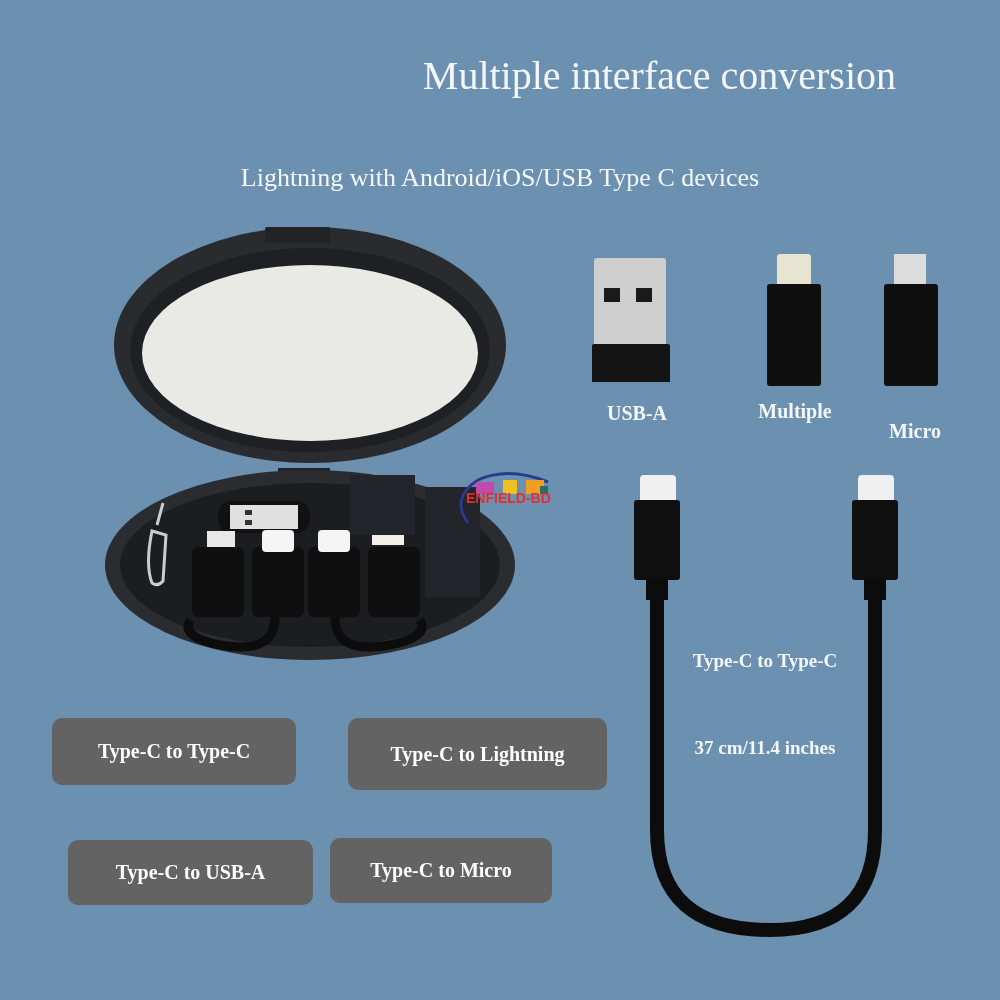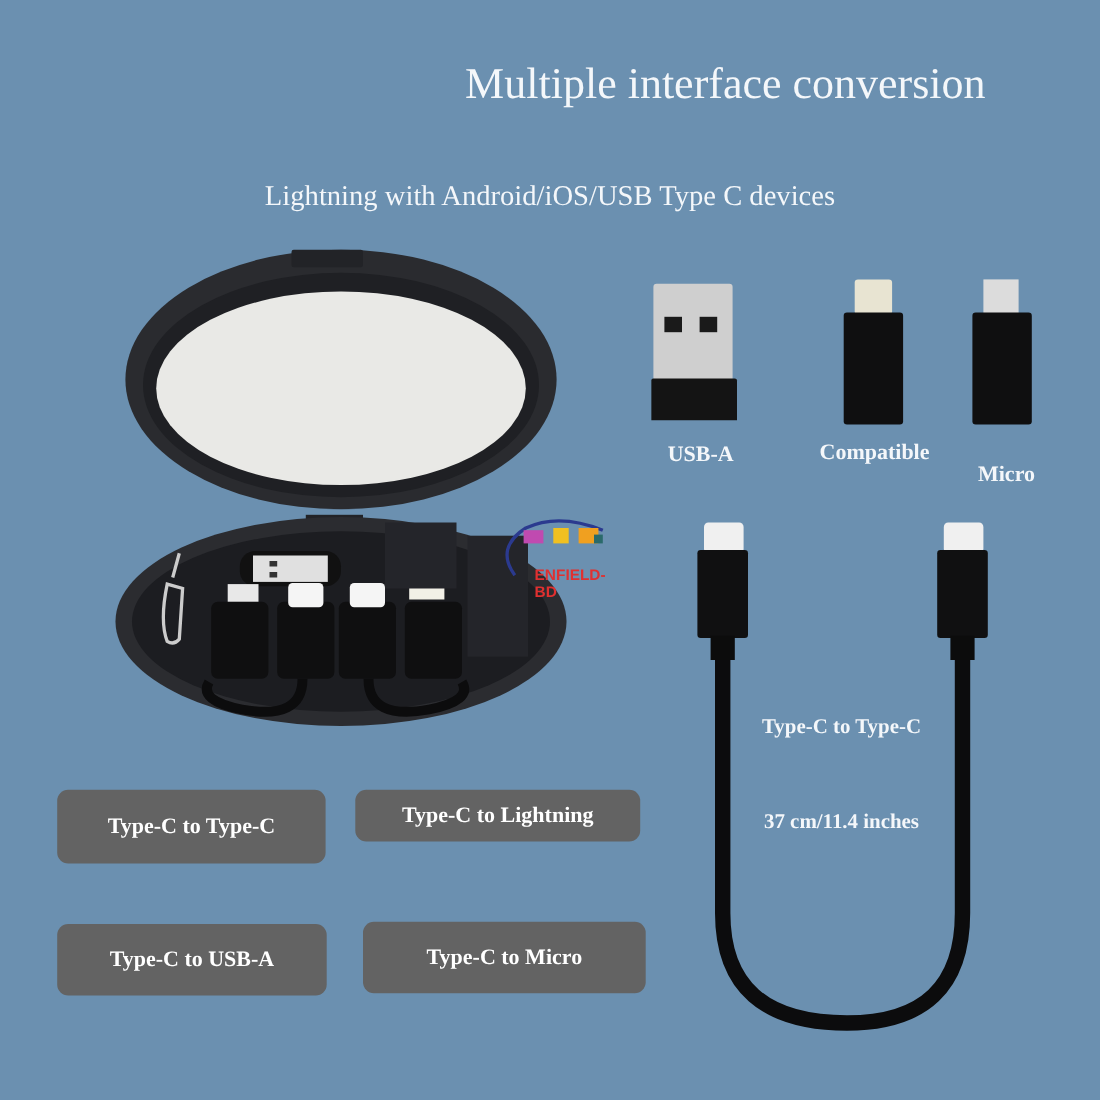--- a/index.html
+++ b/index.html
@@ -82,51 +82,51 @@
 </svg>
 
 <div class="abs" style="left:448px;top:468px;width:110px;height:60px;">
   <svg width="110" height="60" class="abs" style="left:0;top:0;">
     <path d="M20 55 Q2 30 30 12 Q60 -2 100 14" stroke="#2b3a8f" stroke-width="3" fill="none"></path>
     <rect x="28" y="14" width="18" height="12" fill="#c04ab0"></rect>
     <rect x="55" y="12" width="14" height="14" fill="#f0c020"></rect>
     <rect x="78" y="12" width="18" height="14" fill="#f0a020"></rect>
     <rect x="92" y="18" width="8" height="8" fill="#2a6a6a"></rect>
   </svg>
-  <span class="abs watermark-text" style="left:18px;top:46px;margin-left:20px;">ENFIELD-BD</span>
+  <span class="abs watermark-text" style="left:18px;top:22px;">ENFIELD-BD</span>
 </div>
 
 <svg class="abs" style="left:592px;top:252px;" width="80" height="130">
   <rect x="2" y="6" width="72" height="90" rx="3" fill="#cfcfcf"></rect>
   <rect x="12" y="36" width="16" height="14" fill="#1a1a1a"></rect>
     <rect x="44" y="36" width="16" height="14" fill="#1a1a1a"></rect>
   <rect x="0" y="92" width="78" height="48" rx="2" fill="#141414"></rect>
 </svg>
 <div class="abs label" style="left:582px;top:402px;width:110px;">USB-A</div>
 
 <svg class="abs" style="left:765px;top:252px;" width="60" height="135">
   <rect x="12" y="2" width="34" height="32" rx="3" fill="#e8e4d2"></rect>
   <rect x="2" y="32" width="54" height="102" rx="3" fill="#0f0f10"></rect>
 </svg>
-<div class="abs label" style="left:740px;top:400px;width:110px;">Compatible</div>
+<div class="abs label" style="left:740px;top:400px;width:110px;">Multiple</div>
 
 <svg class="abs" style="left:882px;top:252px;" width="60" height="135">
   <rect x="12" y="2" width="32" height="32" fill="#dcdcdc"></rect>
   <rect x="2" y="32" width="54" height="102" rx="3" fill="#0f0f10"></rect>
 </svg>
 <div class="abs label" style="left:860px;top:420px;width:110px;">Micro</div>
 
 <svg class="abs" style="left:620px;top:470px;" width="300" height="490">
   <rect x="20" y="5" width="36" height="28" rx="4" fill="#f0f0f0"></rect>
   <rect x="14" y="30" width="46" height="80" rx="3" fill="#101011"></rect>
   <rect x="26" y="108" width="22" height="22" fill="#0c0c0c"></rect>
   <rect x="238" y="5" width="36" height="28" rx="4" fill="#f0f0f0"></rect>
   <rect x="232" y="30" width="46" height="80" rx="3" fill="#101011"></rect>
   <rect x="244" y="108" width="22" height="22" fill="#0c0c0c"></rect>
   <path d="M37 130 L37 360 Q37 460 150 460 Q255 460 255 360 L255 130" stroke="#0c0c0d" stroke-width="14" fill="none"></path>
 </svg>
 <div class="abs cable-text" style="left:660px;top:650px;width:210px;">Type-C to Type-C</div>
 <div class="abs cable-text" style="left:660px;top:737px;width:210px;">37 cm/11.4 inches</div>
 
 <div class="abs btn" style="left:52px;top:718px;width:244px;height:67px;">Type-C to Type-C</div>
-<div class="abs btn" style="left:323px;top:718px;width:259px;height:47px;text-align:center;">Type-C to Lightning</div>
-<div class="abs btn" style="left:52px;top:840px;width:245px;height:65px;">Type-C to  USB-A</div>
-<div class="abs btn" style="left:330px;top:838px;width:257px;height:65px;">Type-C to Micro</div>
+<div class="abs btn" style="left:348px;top:718px;width:259px;height:72px;text-align:center;">Type-C to Lightning</div>
+<div class="abs btn" style="left:68px;top:840px;width:245px;height:65px;">Type-C to  USB-A</div>
+<div class="abs btn" style="left:330px;top:838px;width:222px;height:65px;">Type-C to Micro</div>
 
 </body></html>

